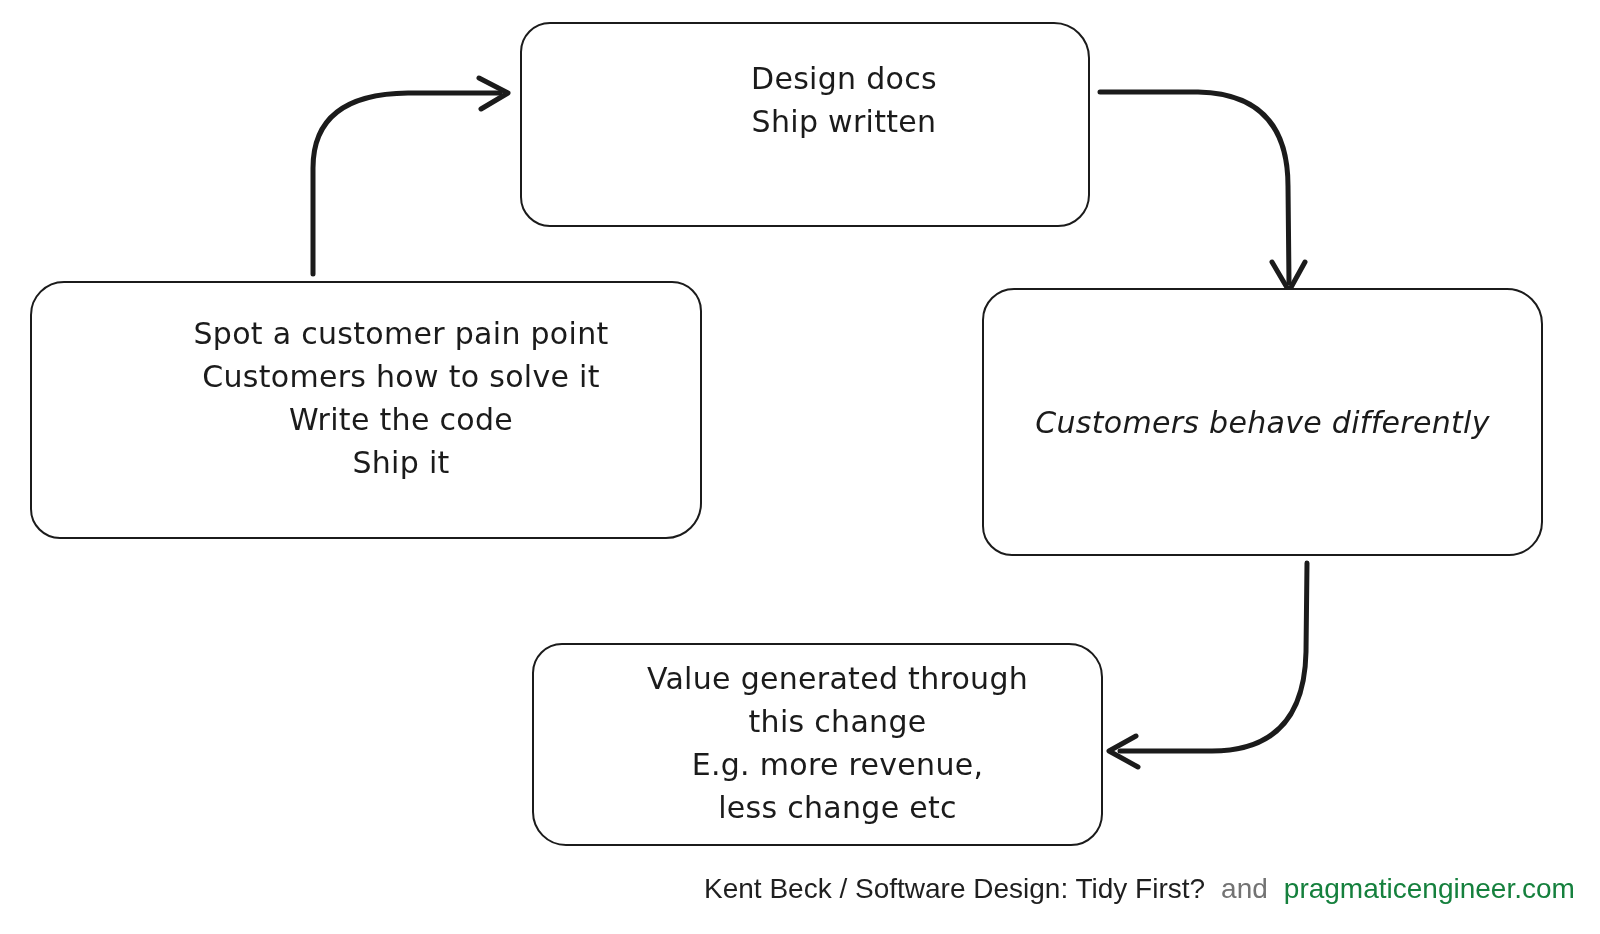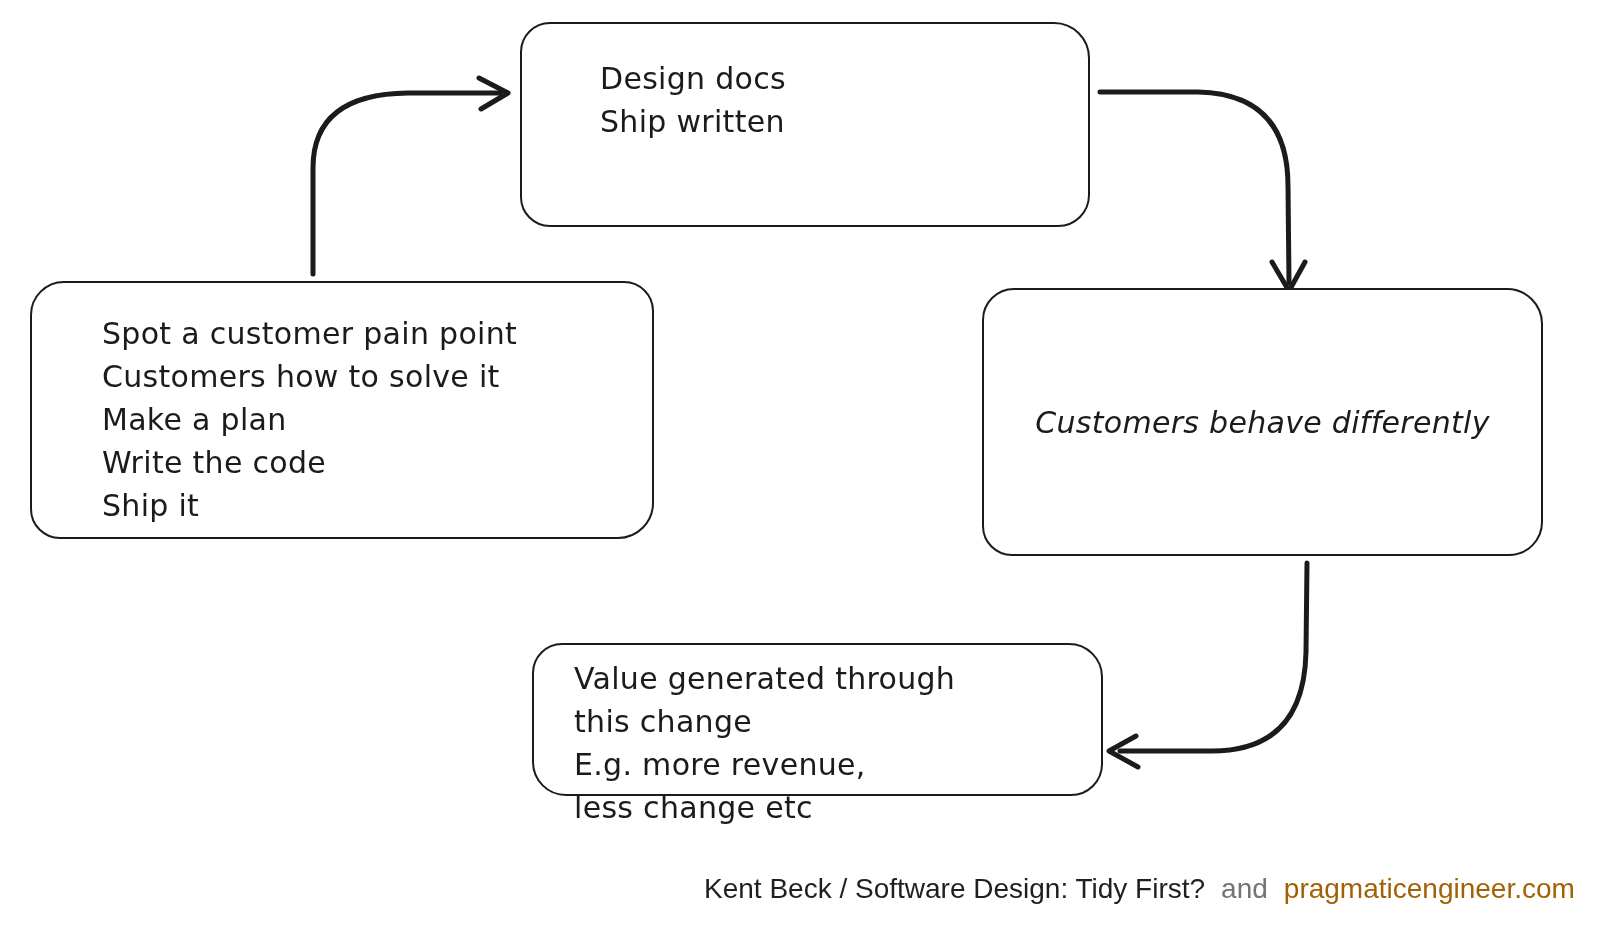--- a/index.html
+++ b/index.html
@@ -8,20 +8,21 @@
     background: #ffffff;
   }
   .canvas {
     position: relative;
     width: 1600px;
     height: 934px;
     background: #ffffff;
     overflow: hidden;
     font-family: "DejaVu Sans", sans-serif;
     color: #1b1b1b;
+    text-align: center;
   }
   .arrows {
     position: absolute;
     left: 0;
     top: 0;
     width: 1600px;
     height: 934px;
     pointer-events: none;
   }
   .arrows path {
@@ -38,61 +39,61 @@
     background: #ffffff;
     font-size: 30px;
     line-height: 43px;
     letter-spacing: 0.3px;
   }
   .box .line {
     white-space: nowrap;
   }
   .box-plan {
     left: 30px;  top: 281px;
-    width: 624px; height: 258px;
+    width: 672px; height: 258px;
     border-radius: 34px 30px 36px 30px;
     padding: 29px 0 0 70px;
   }
   .box-output {
     left: 520px; top: 22px;
     width: 570px; height: 205px;
     border-radius: 30px 36px 32px 30px;
     padding: 33px 0 0 78px;
   }
   .box-behavior {
     left: 982px; top: 288px;
     width: 561px; height: 268px;
     border-radius: 32px 36px 34px 30px;
     display: flex;
     align-items: center;
     justify-content: center;
     font-style: italic;
   }
   .box-value {
     left: 532px; top: 643px;
-    width: 571px; height: 153px;
+    width: 571px; height: 203px;
     border-radius: 30px 34px 32px 34px;
     padding: 12px 0 0 40px;
   }
   .footer {
     position: absolute;
     left: 704px;
     top: 872px;
     font-family: "Liberation Sans", sans-serif;
     font-size: 28px;
     line-height: 34px;
     color: #1f1f1f;
     white-space: nowrap;
   }
   .footer .conj {
     color: #737373;
     margin: 0 16px;
   }
   .footer .site {
-    color: #a16207;
+    color: #15803d;
     cursor: pointer;
   }
 </style>
 </head>
 <body>
 
 <div class="canvas">
 
   <svg class="arrows" viewBox="0 0 1600 934" xmlns="http://www.w3.org/2000/svg">
     <g>
@@ -110,21 +111,20 @@
   </svg>
 
   <div class="box box-output">
     <div class="line">Design docs</div>
     <div class="line">Ship written</div>
   </div>
 
   <div class="box box-plan">
     <div class="line">Spot a customer pain point</div>
     <div class="line">Customers how to solve it</div>
-    <div class="line">Make a plan</div>
     <div class="line">Write the code</div>
     <div class="line">Ship it</div>
   </div>
 
   <div class="box box-behavior">
     <div class="line">Customers behave differently</div>
   </div>
 
   <div class="box box-value">
     <div class="line">Value generated through</div>

